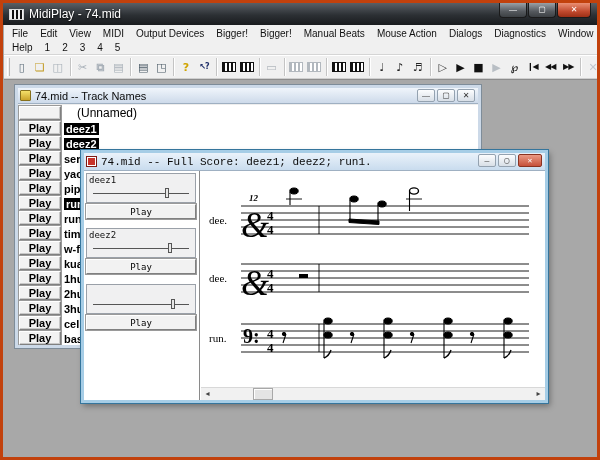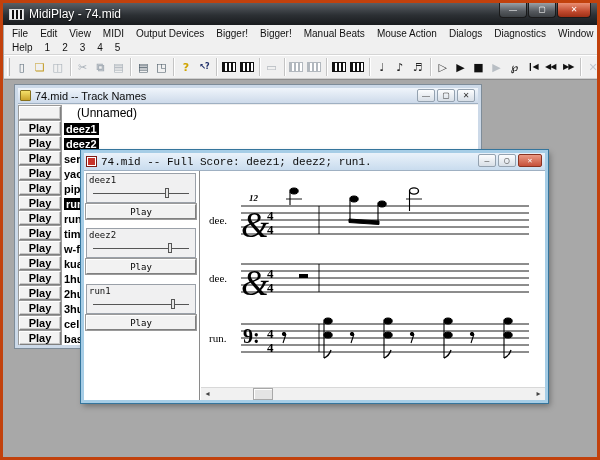--- a/index.html
+++ b/index.html
@@ -340,21 +340,20 @@
             <div class="chgroup" style="top: 57px;">
               <div class="chbox">
                 <div class="chname">deez2</div>
                 <div class="slider-track"></div>
                 <div class="slider-thumb" style="left: 75%;"></div>
               </div>
               <button class="ch-play">Play</button>
             </div>
             <div class="chgroup" style="top: 113px;">
               <div class="chbox">
-                <div class="chname">run1</div>
                 <div class="slider-track"></div>
                 <div class="slider-thumb" style="left: 78%;"></div>
               </div>
               <button class="ch-play">Play</button>
             </div>
           </div>
 
         <div class="score-area">
           <svg width="344" height="216" viewBox="0 0 344 216">
 

